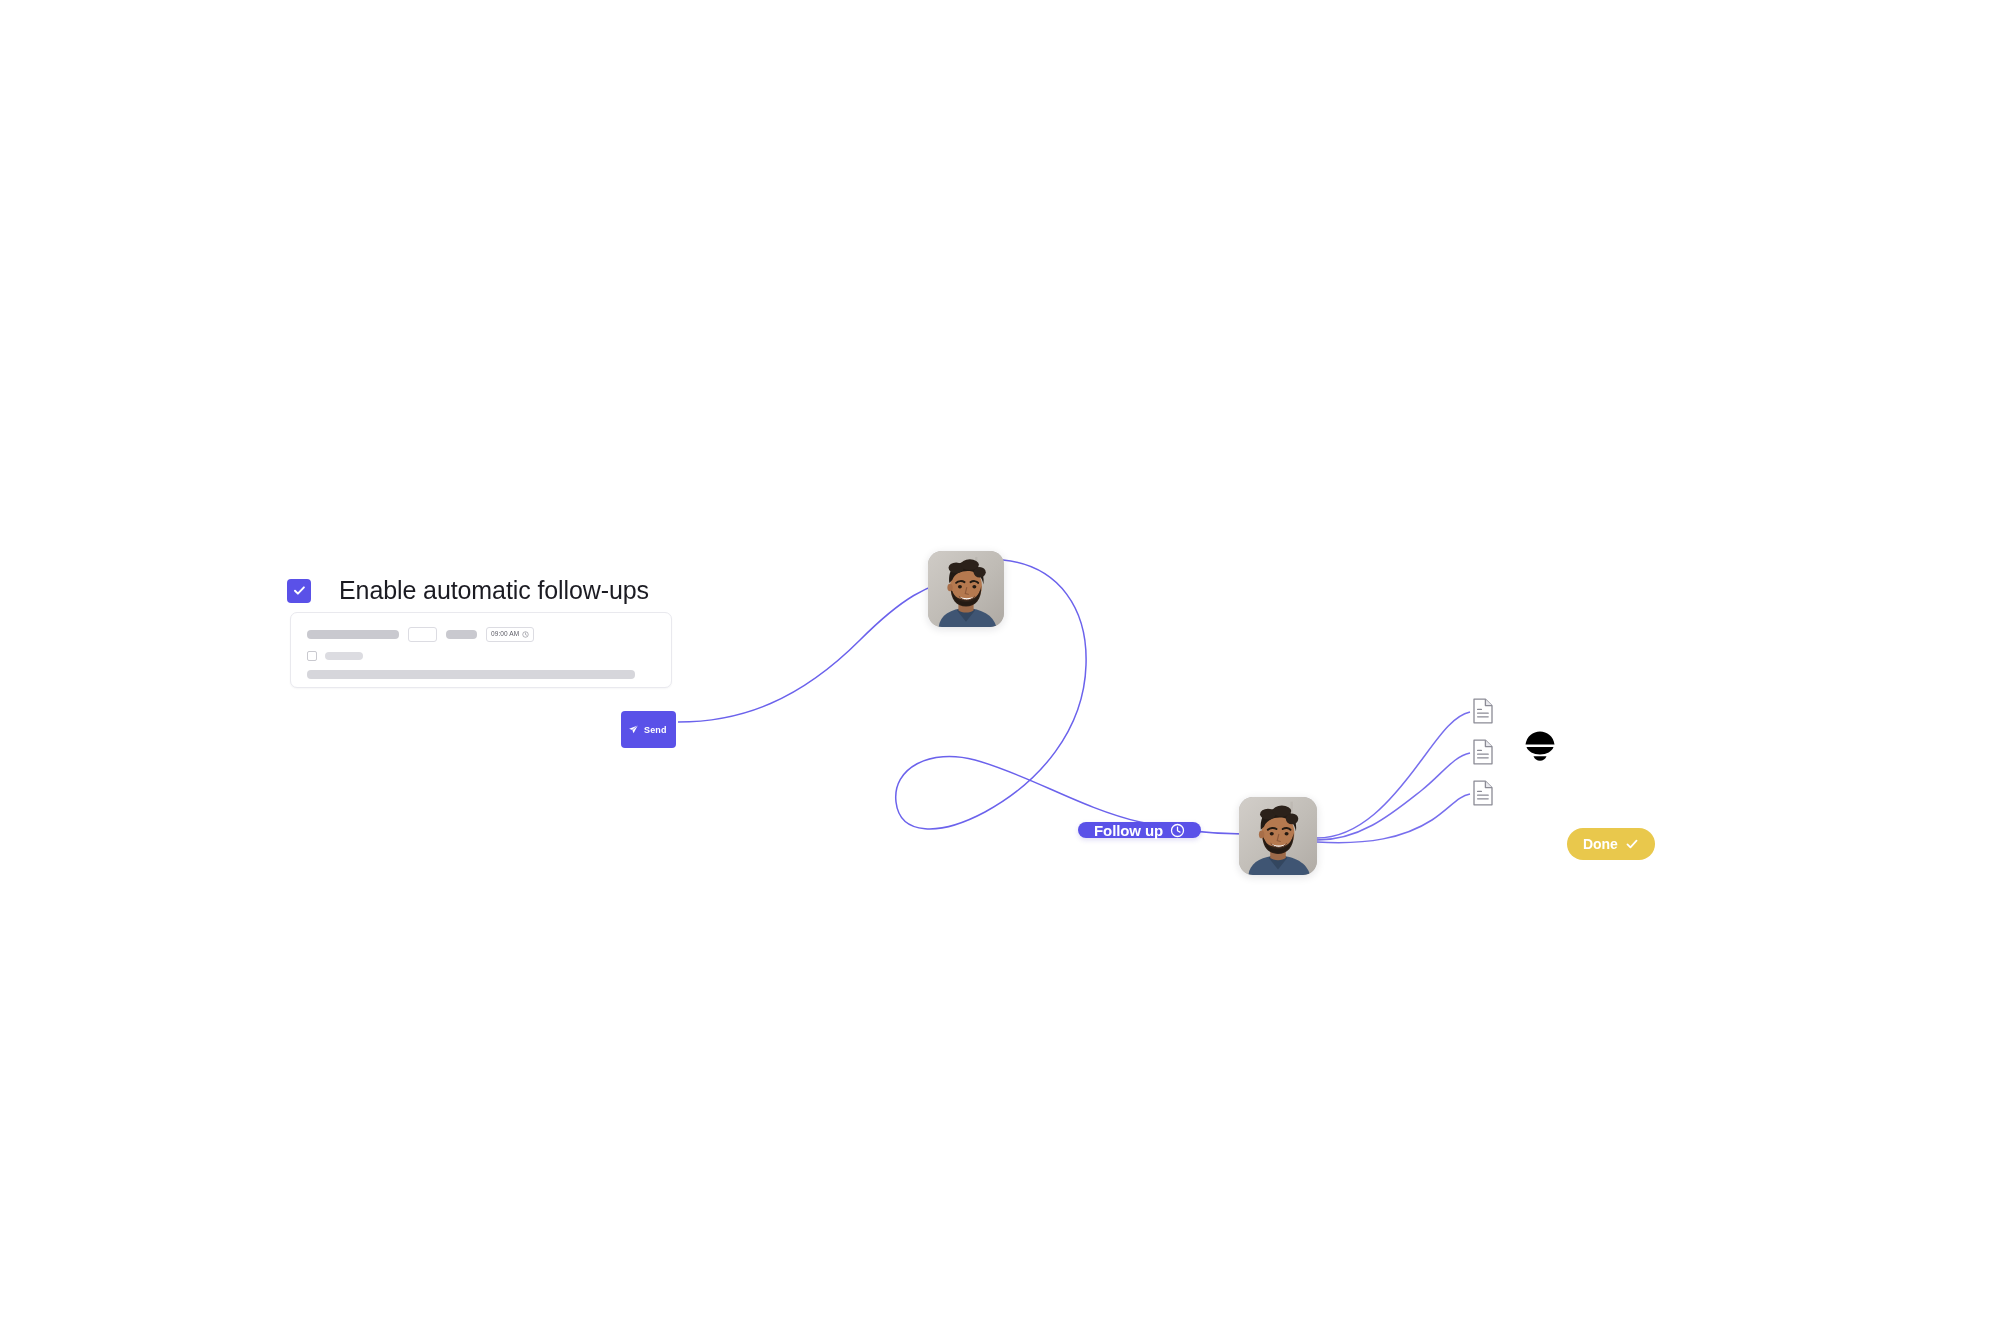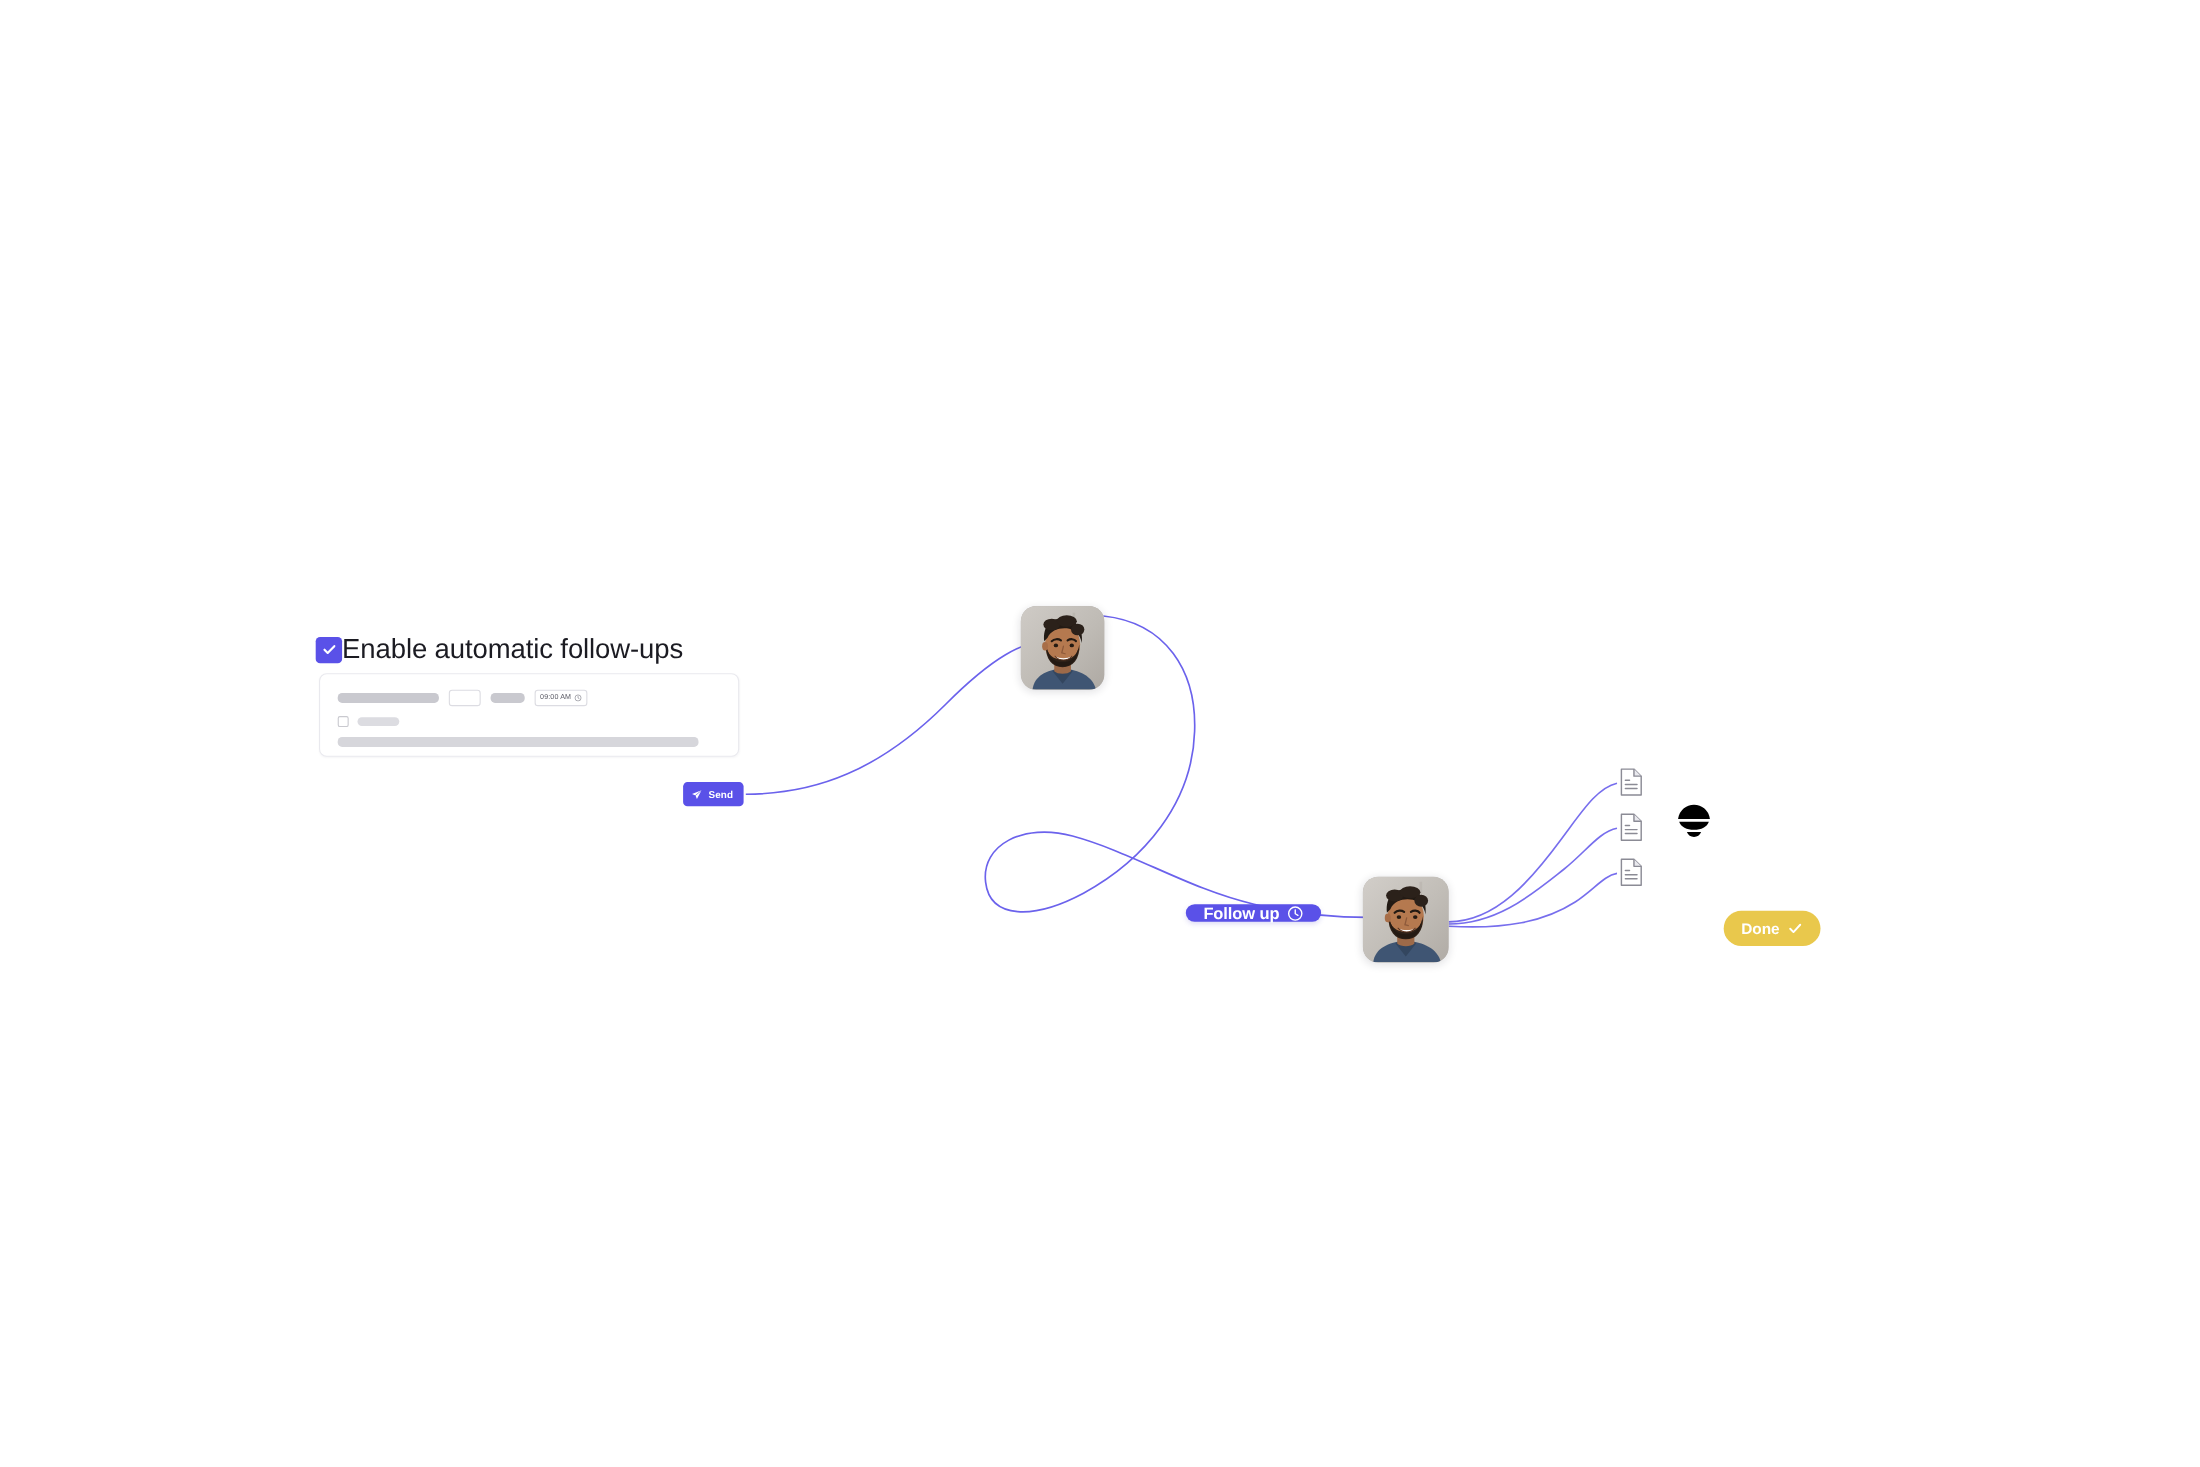--- a/index.html
+++ b/index.html
@@ -36,21 +36,21 @@
     pointer-events: none;
   }
 
   
   #checkbox-row {
     position: absolute;
     left: 287px;
     top: 578px;
     display: flex;
     align-items: center;
-    gap: 0;
+    gap: 28px;
   }
   #checkbox-box {
     width: 24px;
     height: 24px;
     border-radius: 4px;
     background: #5A51E8;
     display: flex;
     align-items: center;
     justify-content: center;
     flex: none;
@@ -140,21 +140,21 @@
     position: absolute;
     display: flex;
     align-items: center;
     color: #ffffff;
     white-space: nowrap;
     flex: none;
   }
   #send-pill {
     left: 621px;
     top: 711px;
-    height: 22px;
+    height: 37px;
     box-sizing: border-box;
     padding: 0 9px 0 7px;
     gap: 5px;
     border-radius: 4px;
     background: #5A51E8;
     font-size: 9px;
     font-weight: bold;
     letter-spacing: 0.15px;
   }
   #follow-up-pill {

